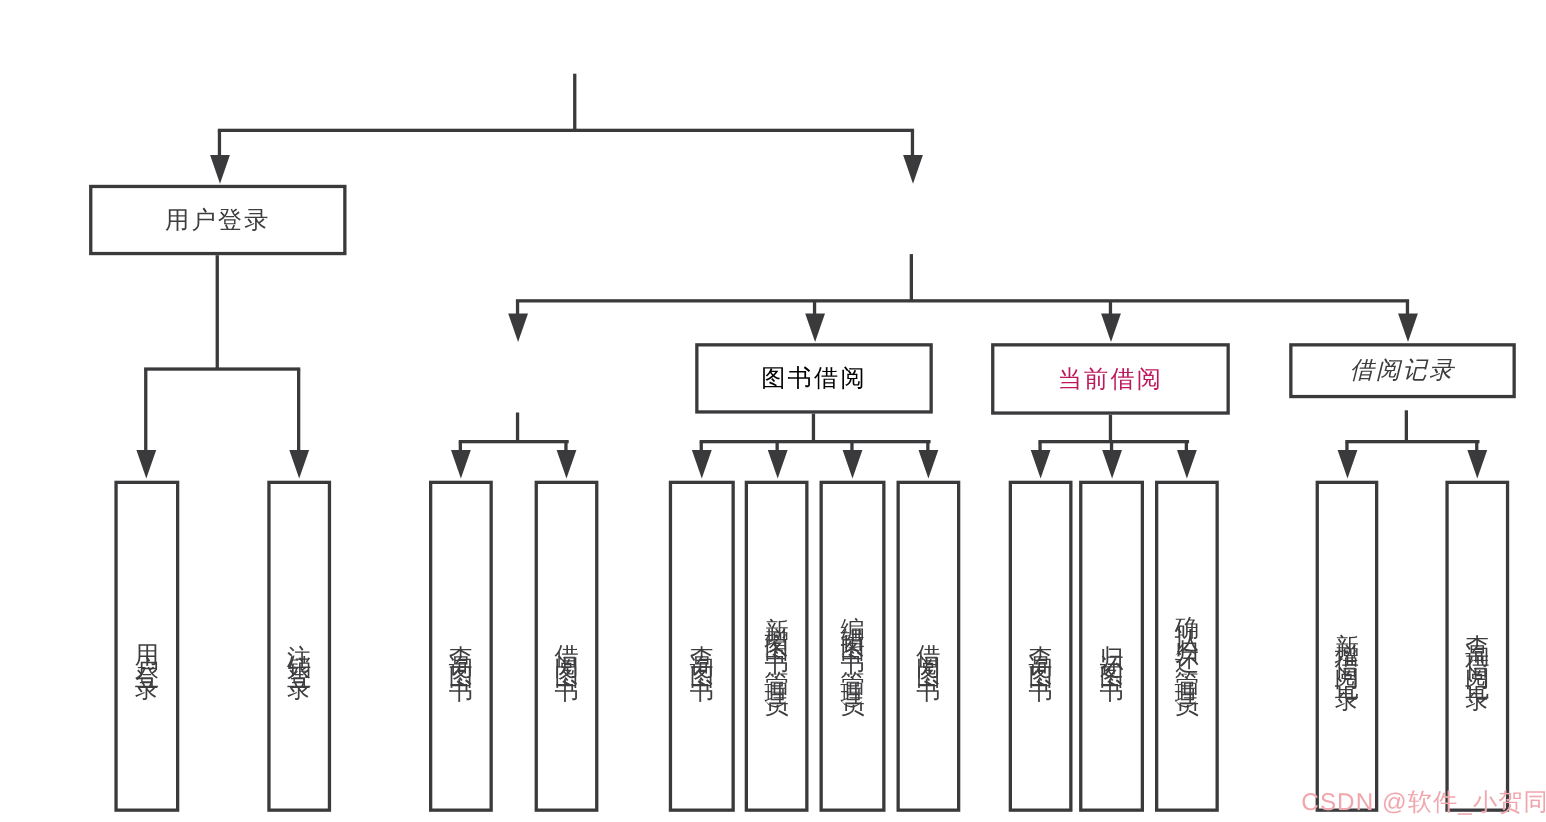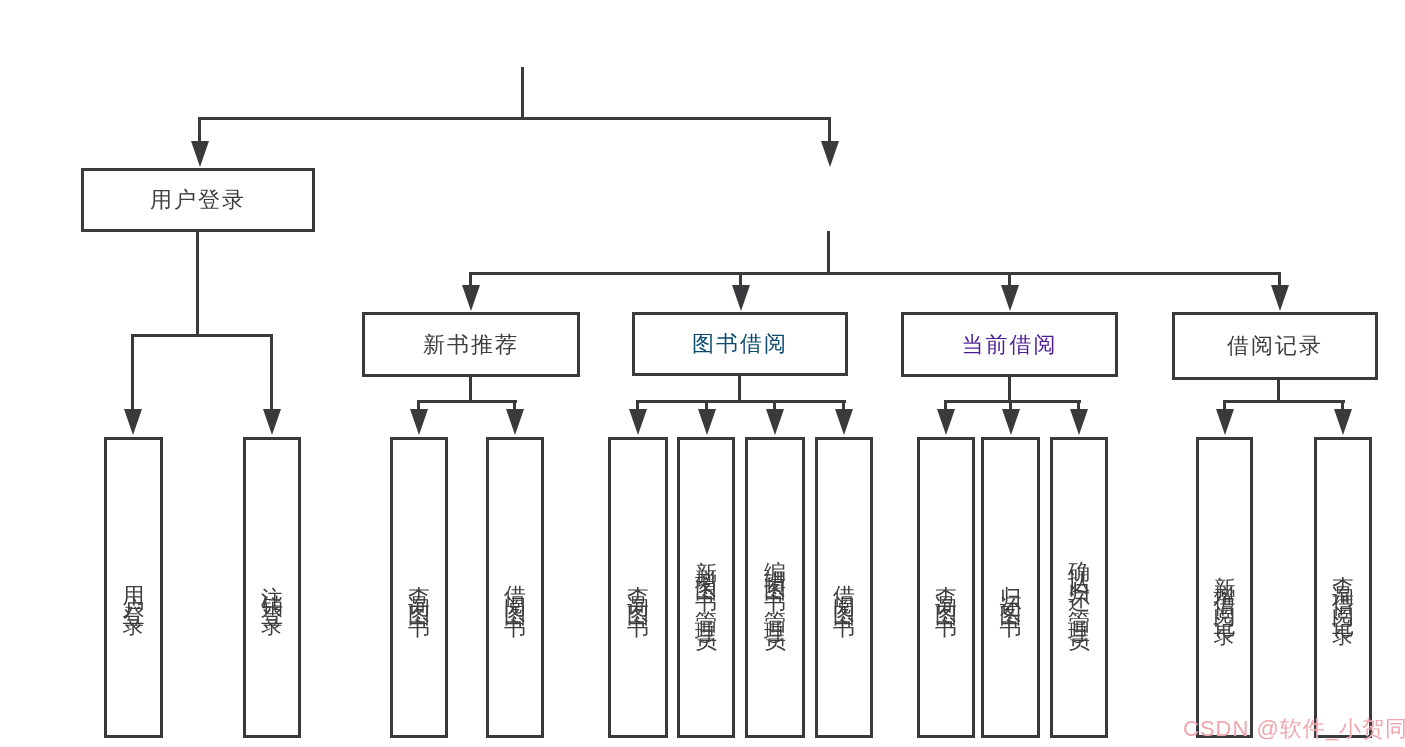--- a/index.html
+++ b/index.html
@@ -111,30 +111,27 @@
     <div class="arrowhead" style="left: 765.5px; top: 409px; border-top-color: rgb(58, 58, 60);"></div>
     <div class="arrowhead" style="left: 834.5px; top: 409px; border-top-color: rgb(58, 58, 60);"></div>
     <div class="arrowhead" style="left: 936.5px; top: 409px; border-top-color: rgb(58, 58, 60);"></div>
     <div class="arrowhead" style="left: 1001.5px; top: 409px; border-top-color: rgb(58, 58, 60);"></div>
     <div class="arrowhead" style="left: 1069.5px; top: 409px; border-top-color: rgb(58, 58, 60);"></div>
     <div class="arrowhead" style="left: 1215.5px; top: 409px; border-top-color: rgb(58, 58, 60);"></div>
     <div class="arrowhead" style="left: 1333.5px; top: 409px; border-top-color: rgb(58, 58, 60);"></div>
     <div class="node" style="left: 81px; top: 168px; width: 234px; height: 64px; border-color: rgb(58, 58, 60);">
       <span class="lbl" style="color: rgb(61, 61, 63);">用户登录</span>
     </div>
-    <div class="node" style="left: 362px; top: 312px; width: 218px; height: 65px; border-color: rgb(58, 58, 60);">
-      <span class="lbl" style="color: rgb(61, 61, 63);">新书推荐</span>
-    </div>
     <div class="node" style="left: 632px; top: 312px; width: 216px; height: 64px; border-color: rgb(58, 58, 60);">
-      <span class="lbl" style="color: #0c4a6e;">图书借阅</span>
+      <span class="lbl" style="color: #000000;">图书借阅</span>
     </div>
     <div class="node" style="left: 901px; top: 312px; width: 217px; height: 65px; border-color: rgb(58, 58, 60);">
-      <span class="lbl" style="color: #4c1d95;">当前借阅</span>
+      <span class="lbl" style="color: #be185d;">当前借阅</span>
     </div>
-    <div class="node" style="left: 1172px; top: 312px; width: 206px; height: 68px; border-color: rgb(58, 58, 60);">
+    <div class="node" style="left: 1172px; top: 312px; width: 206px; height: 50px; border-color: rgb(58, 58, 60); font-style: italic;">
       <span class="lbl" style="color: rgb(61, 61, 63);">借阅记录</span>
     </div>
     <div class="node vertical" style="left: 104px; top: 437px; width: 59px; height: 301px; border-color: rgb(58, 58, 60);">
       <span class="lbl" style="color: rgb(61, 61, 63);">用户登录</span>
     </div>
     <div class="node vertical" style="left: 243px; top: 437px; width: 58px; height: 301px; border-color: rgb(58, 58, 60);">
       <span class="lbl" style="color: rgb(61, 61, 63);">注销登录</span>
     </div>
     <div class="node vertical" style="left: 390px; top: 437px; width: 58px; height: 301px; border-color: rgb(58, 58, 60);">
       <span class="lbl" style="color: rgb(61, 61, 63);">查询图书</span>

